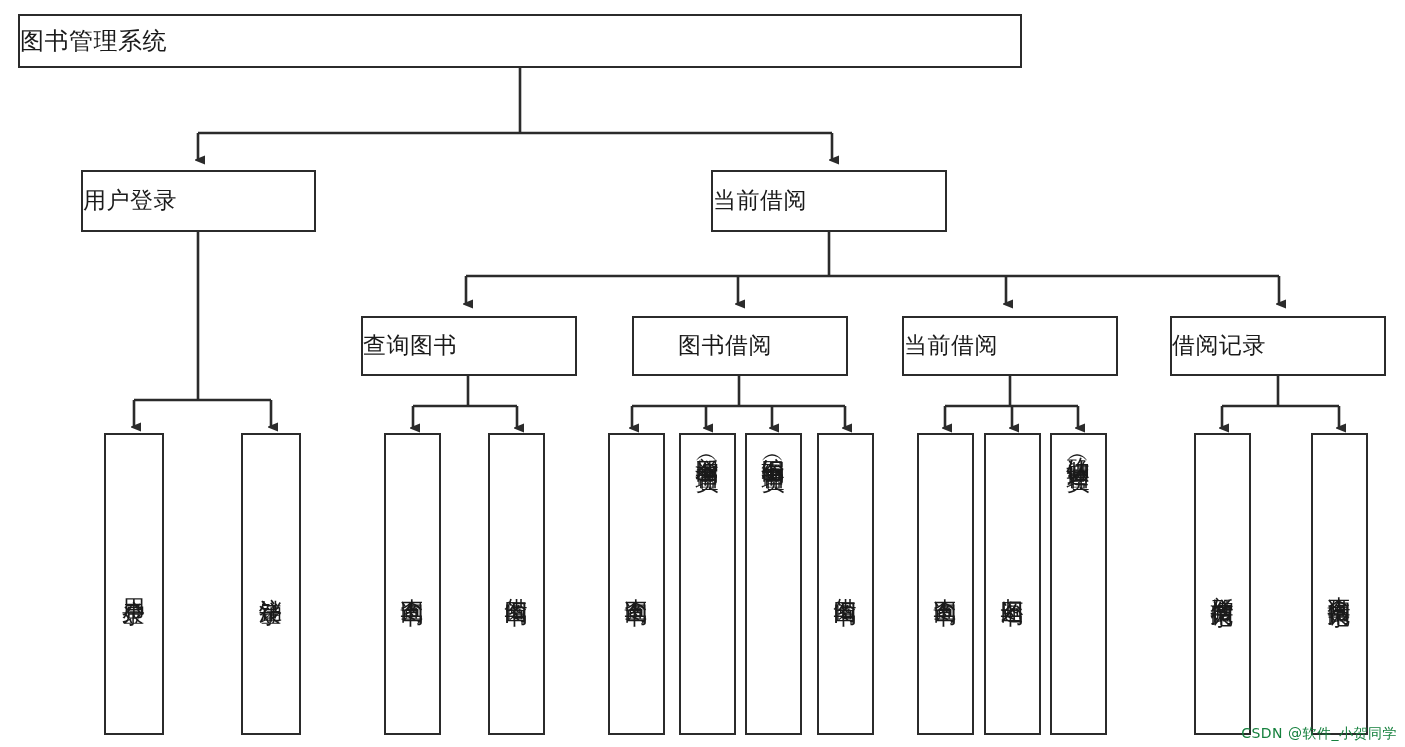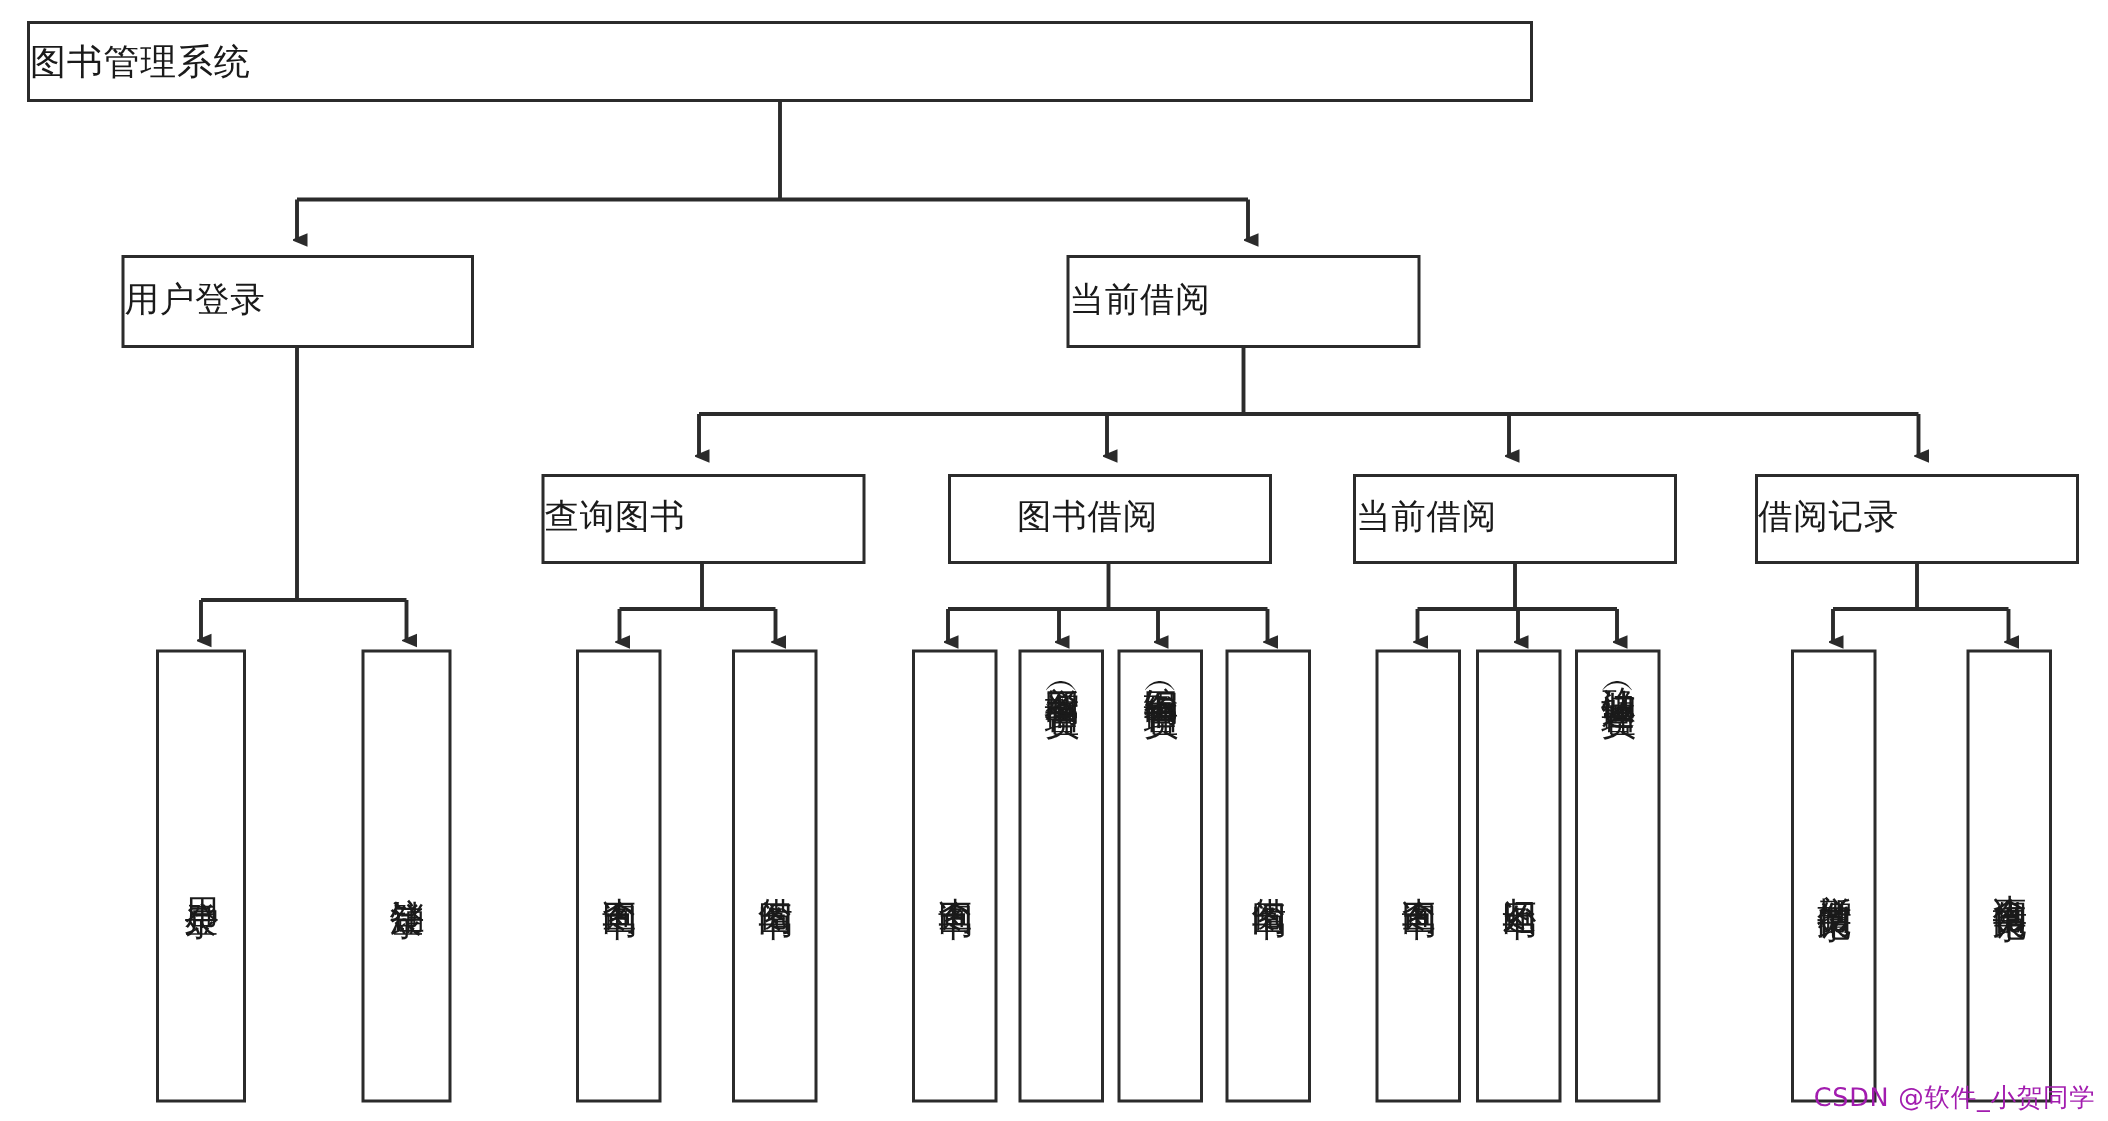--- a/index.html
+++ b/index.html
@@ -65,22 +65,22 @@
     max-height: 292px;
   }
   .node.leaf.leaf-centered {
     align-items: center;
     padding-top: 0;
   }
   #watermark {
     position: absolute;
     right: 8px;
     bottom: 4px;
-    font-size: 17px;
-    color: #a21caf;
+    font-size: 14px;
+    color: #15803d;
     letter-spacing: 0.5px;
     z-index: 6;
     white-space: nowrap;
     font-family: "DejaVu Sans", "Liberation Sans", sans-serif;
   }
 </style>
 </head>
 <body>
 
 <div id="diagram-root">

